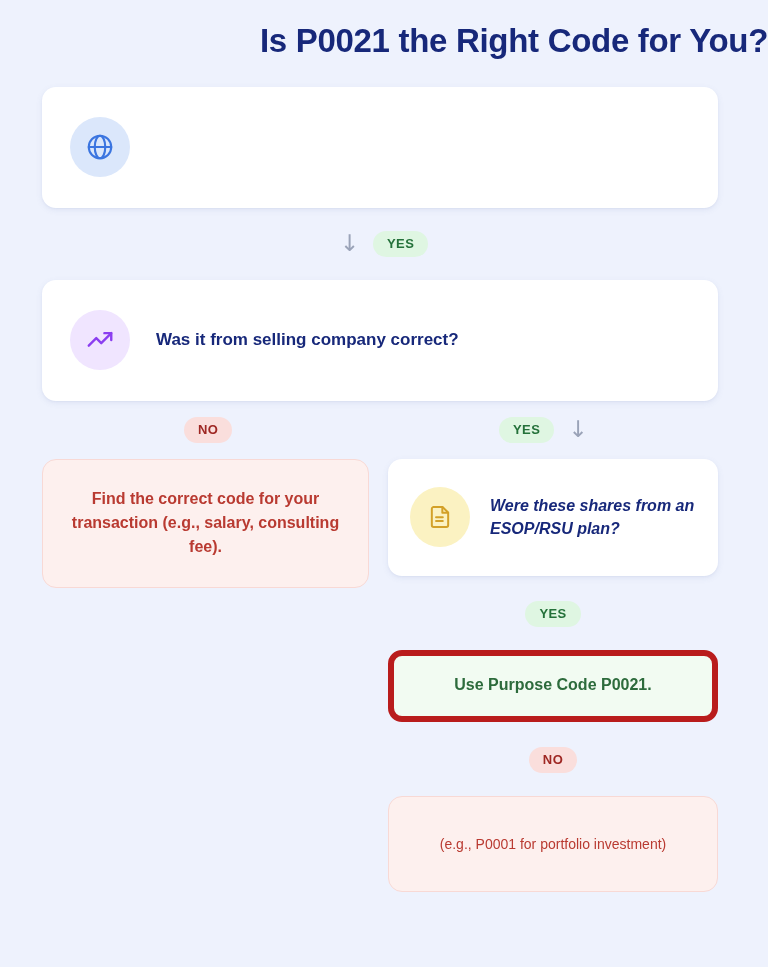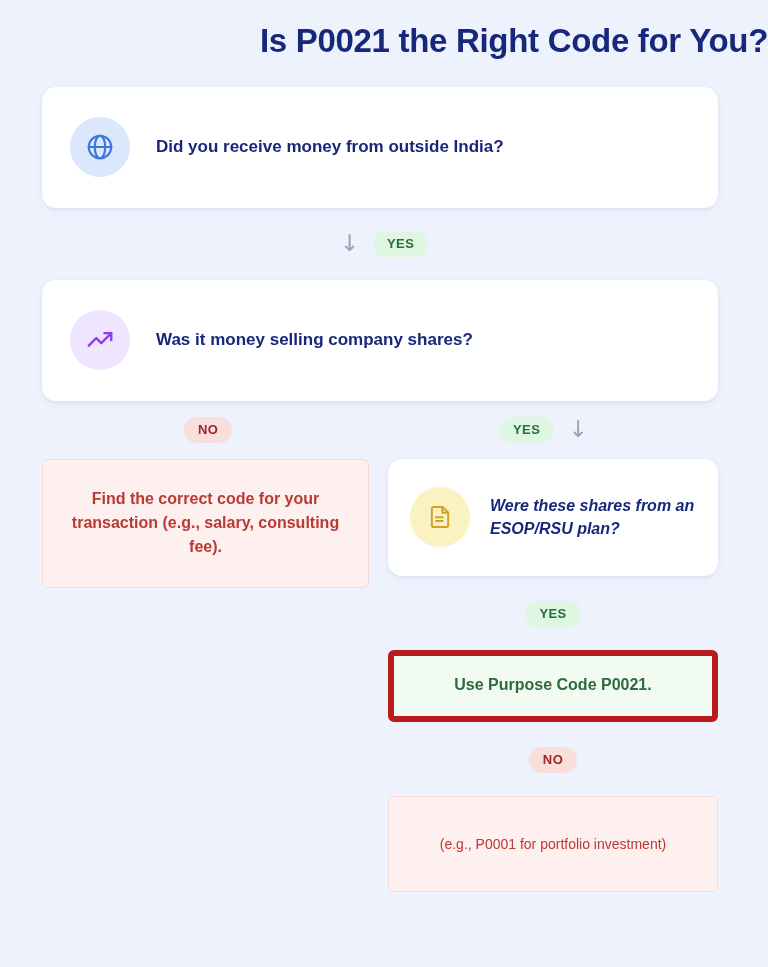--- a/index.html
+++ b/index.html
@@ -144,21 +144,21 @@
   }
   .col-right {
     position: absolute;
     left: 346px;
     top: 0;
     width: 330px;
   }
 
   
   .result-box {
-    border-radius: 6px;
+    border-radius: 14px;
     text-align: center;
     display: flex;
     flex-direction: column;
     align-items: center;
     justify-content: center;
     padding: 28px 24px;
   }
 
   .result-red {
     background: #fdf0ee;
@@ -214,38 +214,37 @@
 
   <div class="flow" style="margin-top:26px;">
     <div class="q-card full">
       <span class="icon-circle ic-blue">
         <svg width="30" height="30" viewBox="0 0 24 24" fill="none" stroke="#3b75e0" stroke-width="1.7" stroke-linecap="round" stroke-linejoin="round">
           <circle cx="12" cy="12" r="9"></circle>
           <line x1="3" y1="12" x2="21" y2="12"></line>
           <ellipse cx="12" cy="12" rx="4.2" ry="9"></ellipse>
         </svg>
       </span>
-      <span class="q-text">Did you receive money from outside India?</span>
     </div>
   </div>
 
   <div class="connector" style="margin-top:12px;">
     <span class="arrow-down">↓</span>
     <span class="badge badge-yes">YES</span>
   </div>
 
   <div class="flow" style="margin-top:12px;">
     <div class="q-card full">
       <span class="icon-circle ic-purple">
         <svg width="30" height="30" viewBox="0 0 24 24" fill="none" stroke="#8b3ef0" stroke-width="1.9" stroke-linecap="round" stroke-linejoin="round">
           <polyline points="3,16.5 9,10.5 13,14.5 21,6.5"></polyline>
           <polyline points="15.5,6.5 21,6.5 21,12"></polyline>
         </svg>
       </span>
-      <span class="q-text">Was it money selling company shares?</span>
+      <span class="q-text">Was it from selling company correct?</span>
     </div>
   </div>
 
   <div class="split-badges" style="margin-top:10px;">
     <div class="split-left">
       <span class="badge badge-no">NO</span>
     </div>
     <div class="split-right">
       <span class="badge badge-yes">YES</span>
       <span class="arrow-down">↓</span>

